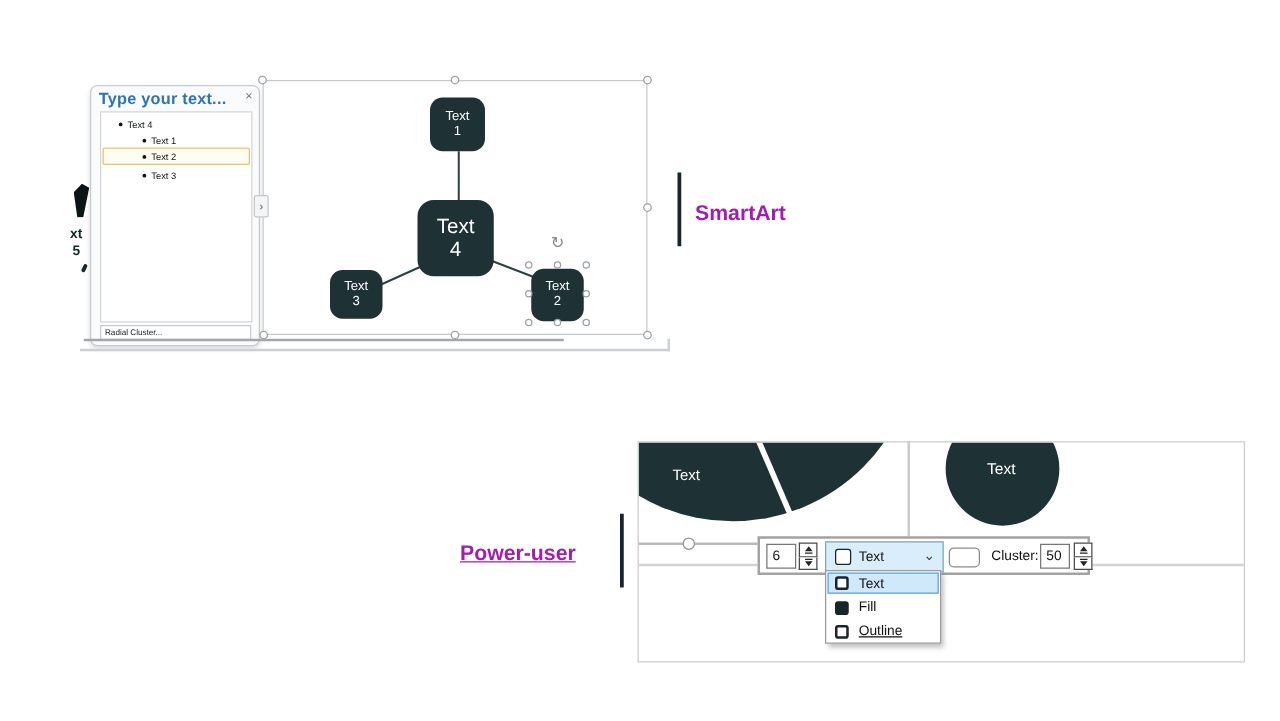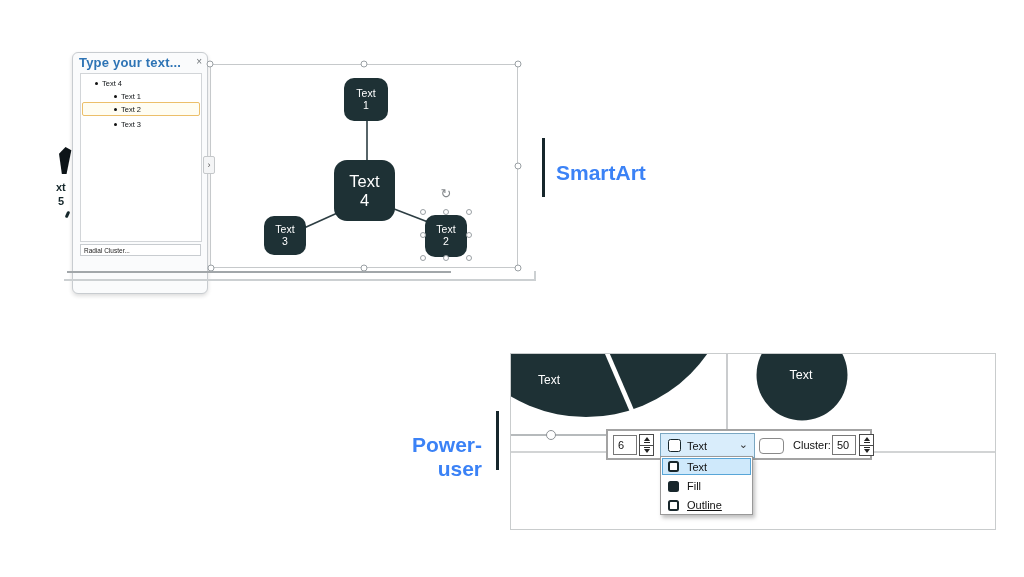--- a/index.html
+++ b/index.html
@@ -10,21 +10,21 @@
   }
   .abs { position:absolute; }
 
   
   .frag-wedge { left:59px; top:147px; width:13px; height:27px; background:#0d1418;
     clip-path:polygon(22% 100%, 0 25%, 50% 0, 95% 12%, 58% 100%); }
   .frag-text { color:#15272b; font-weight:700; font-size:11px; }
   .frag-mark { left:66px; top:211px; width:3px; height:7px; background:#15272b; border-radius:2px; transform:rotate(25deg); }
 
   
-  .text-pane { left:72px; top:52px; width:136px; height:242px; background:#fafbfc;
+  .text-pane { left:72px; top:68px; width:136px; height:209px; background:#fafbfc;
     border:1px solid #c8ccd0; border-radius:6px; box-shadow:0 2px 4px rgba(0,0,0,.14); }
   .pane-title { left:6px; top:2px; font-size:13px; font-weight:700; color:#2e74b5; letter-spacing:.2px; }
   .pane-close { right:5px; top:4px; font-size:10px; color:#70767a; line-height:10px; cursor:default; }
   .pane-list { left:7px; top:20px; width:122px; height:169px; background:#fff; border:1px solid #d2d5d8; }
   .pane-row { display:flex; align-items:center; gap:4px; height:12px; font-size:7.5px; color:#101417; }
   .bullet { width:3px; height:3px; border-radius:50%; background:#111; flex:0 0 auto; }
   .row-hl { left:1px; top:28px; width:118px; height:14px; border:1px solid #ecbf6a; background:#fffdf2; border-radius:2px; }
   .pane-status { left:7px; top:191px; width:121px; height:12px; border:1px solid #c8ccd0; background:#fff;
     font-size:6.5px; line-height:11px; padding-left:3px; color:#222; }
 
@@ -37,21 +37,21 @@
   .node { background:#1e3135; color:#fff; display:flex; align-items:center; justify-content:center;
     text-align:center; white-space:pre-line; line-height:1.12; }
   .rotate-handle { left:437px; top:186px; width:18px; text-align:center; font-size:13px; color:#85898c; }
 
   .gline1 { left:67px; top:271px; width:384px; height:2px; background:#a2a7aa; }
   .gline2 { left:64px; top:279px; width:472px; height:2px; background:#ccd0d2; }
   .gtick  { left:534px; top:271px; width:2px; height:10px; background:#ccd0d2; }
 
   
   .anno-bar { width:3px; background:#16262b; }
-  .anno-text { font-size:21px; font-weight:700; color:#3b82f6; }
+  .anno-text { font-size:17px; font-weight:700; color:#a21caf; }
 
   
   .bpanel { left:510px; top:353px; width:486px; height:177px; border:1px solid #c9cccd; background:#fff; overflow:hidden; }
   .shape-label { color:#fff; font-size:12px; }
   .bdivider { left:726px; top:353px; width:2px; height:78px; background:#caccce; }
   .lineB { left:511px; top:451px; width:484px; height:2px; background:#d2d4d5; }
   .lineA { left:511px; top:434px; width:96px; height:2px; background:#b6babc; }
   .slider-handle { left:551px; top:435px; width:10px; height:10px; border-radius:50%; background:#fff;
     border:1.5px solid #8d9296; transform:translate(-50%,-50%); }
 
@@ -155,21 +155,21 @@
   <div class="abs handle-sm" style="left:446px; top:258px;"></div>
   <div class="abs handle-sm" style="left:469px; top:258px;"></div>
 
   <div class="abs gline1"></div>
   <div class="abs gline2"></div>
   <div class="abs gtick"></div>
 
   <div class="abs anno-bar" style="left:542px; top:138px; height:59px;"></div>
   <div class="abs anno-text" style="left:556px; top:161px;">SmartArt</div>
 
-  <div class="abs anno-text" style="left:368px; top:433px; width:114px; text-align:right;">Power-user</div>
+  <div class="abs anno-text" style="left:368px; top:433px; width:114px; text-decoration:underline;">Power-user</div>
   <div class="abs anno-bar" style="left:496px; top:411px; height:59px;"></div>
 
   <div class="abs bpanel">
     <svg width="486" height="177">
       <circle cx="75" cy="-85" r="148" fill="#1e3135"></circle>
       <line x1="93" y1="-8" x2="121" y2="57" stroke="#ffffff" stroke-width="4.5"></line>
       <circle cx="291" cy="21" r="45.5" fill="#1e3135"></circle>
     </svg>
   </div>
   <div class="abs shape-label" style="left:538px; top:373px;">Text</div>

